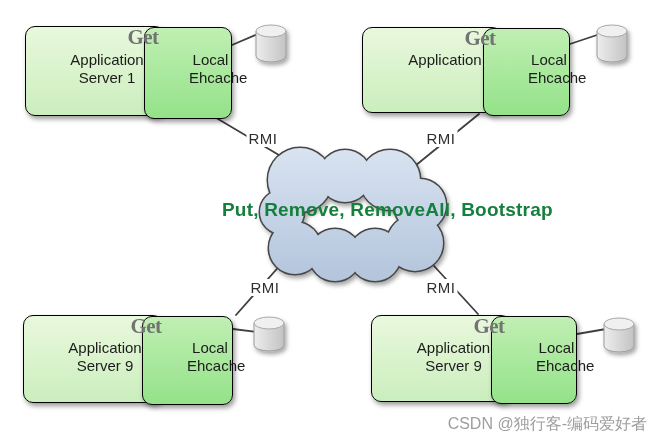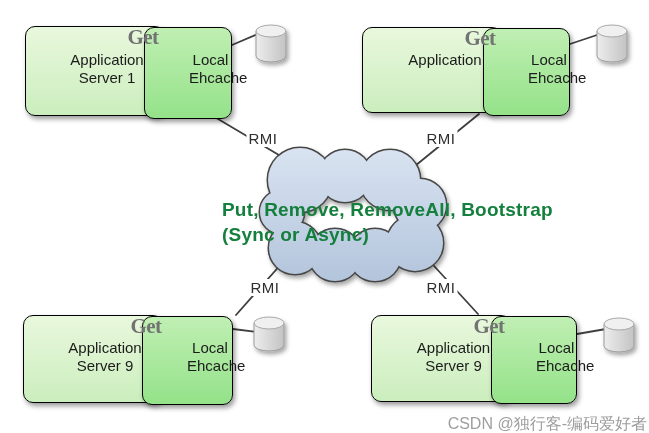--- a/index.html
+++ b/index.html
@@ -174,18 +174,17 @@
     <div class="get-label" style="left:146px;top:314px">Get</div>
   </div>
 
   <span class="rmi" style="left:263px;top:130px">RMI</span>
   <span class="rmi" style="left:441px;top:130px">RMI</span>
   <span class="rmi" style="left:441px;top:279px">RMI</span>
   <span class="rmi" style="left:265px;top:279px">RMI</span>
 
   <div class="cloud-text">
     <span>Put, Remove, RemoveAll, Bootstrap</span>
-    <span>(Sync or Async)</span>
   </div>
 
   <div class="watermark">CSDN @独行客-编码爱好者</div>
 
 </div>
 
 </body></html>

